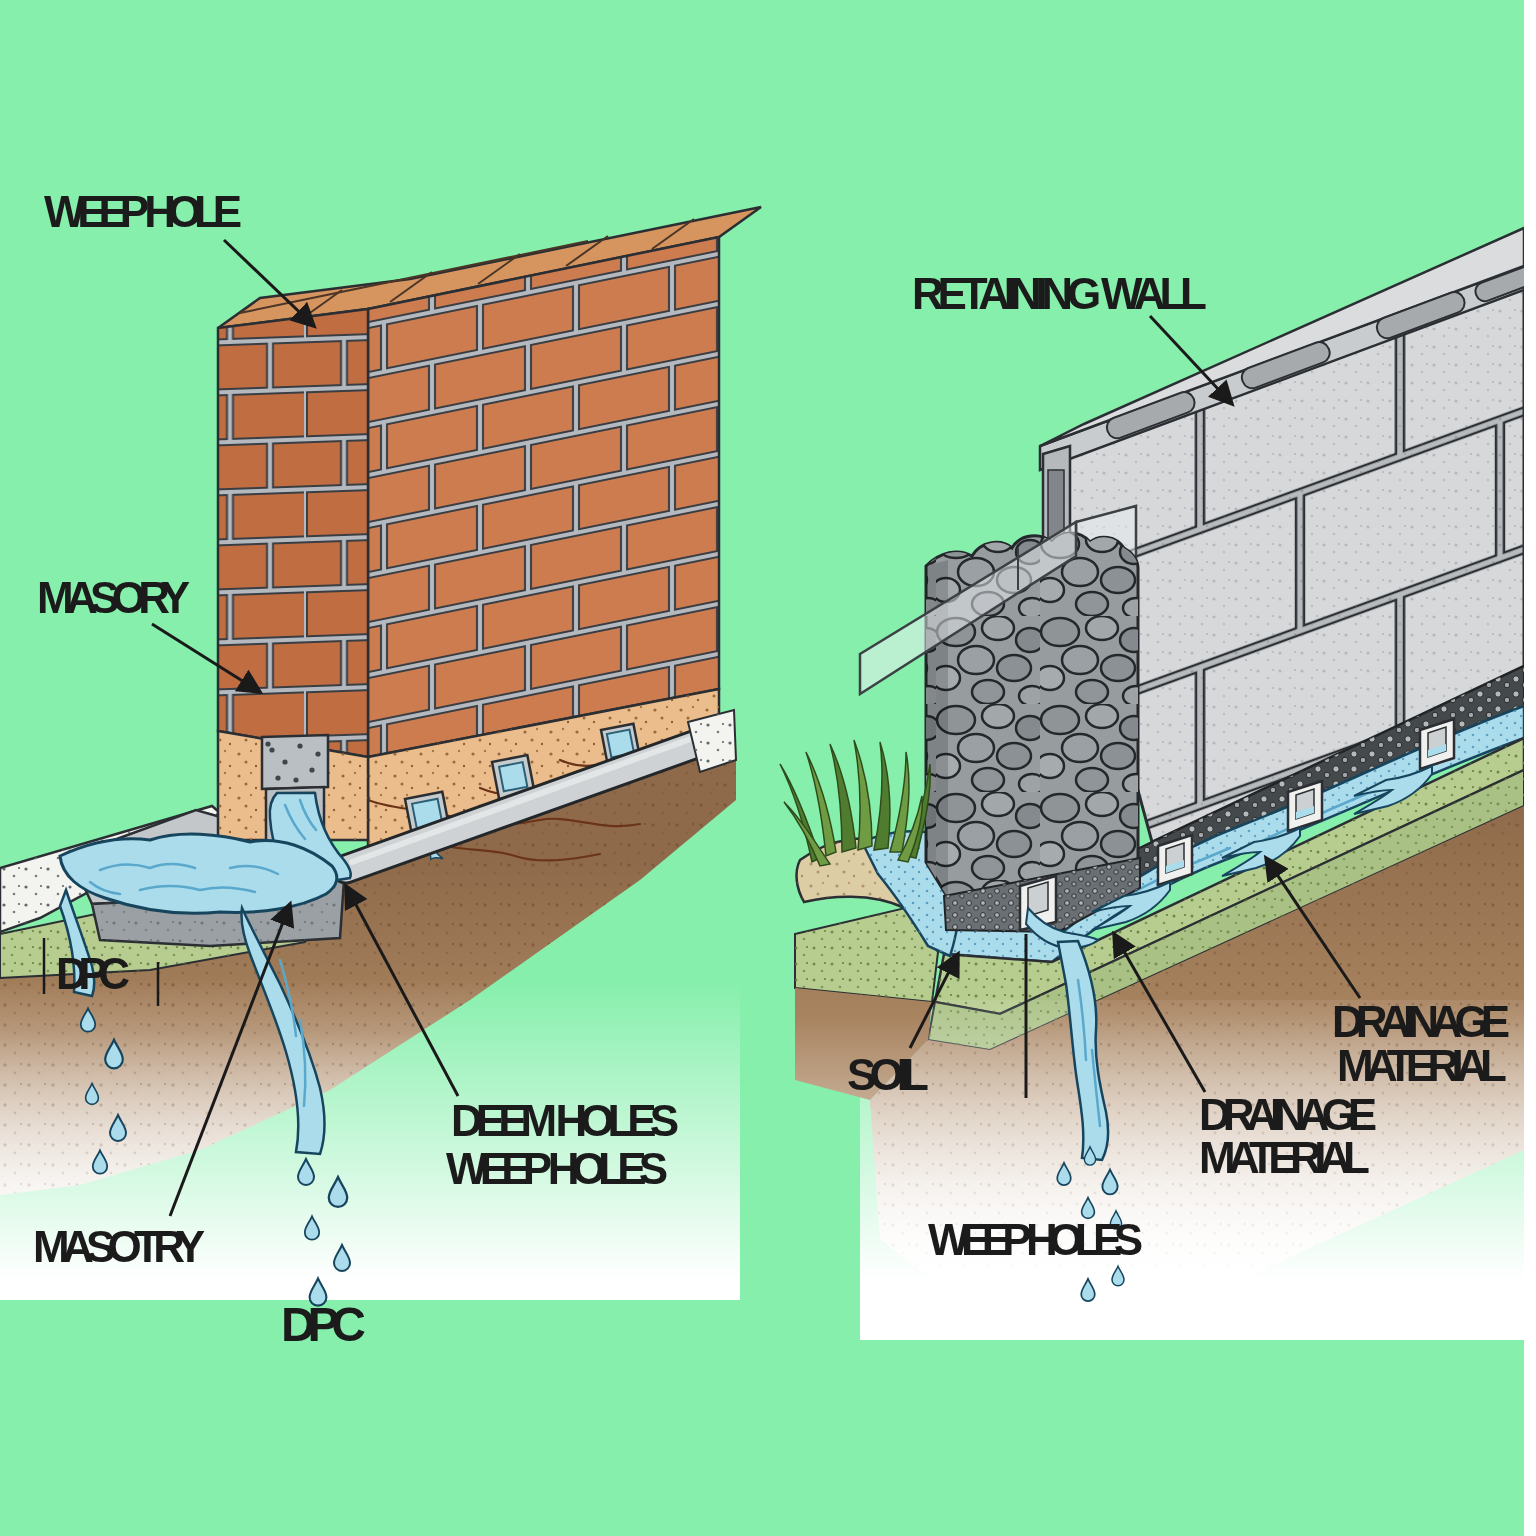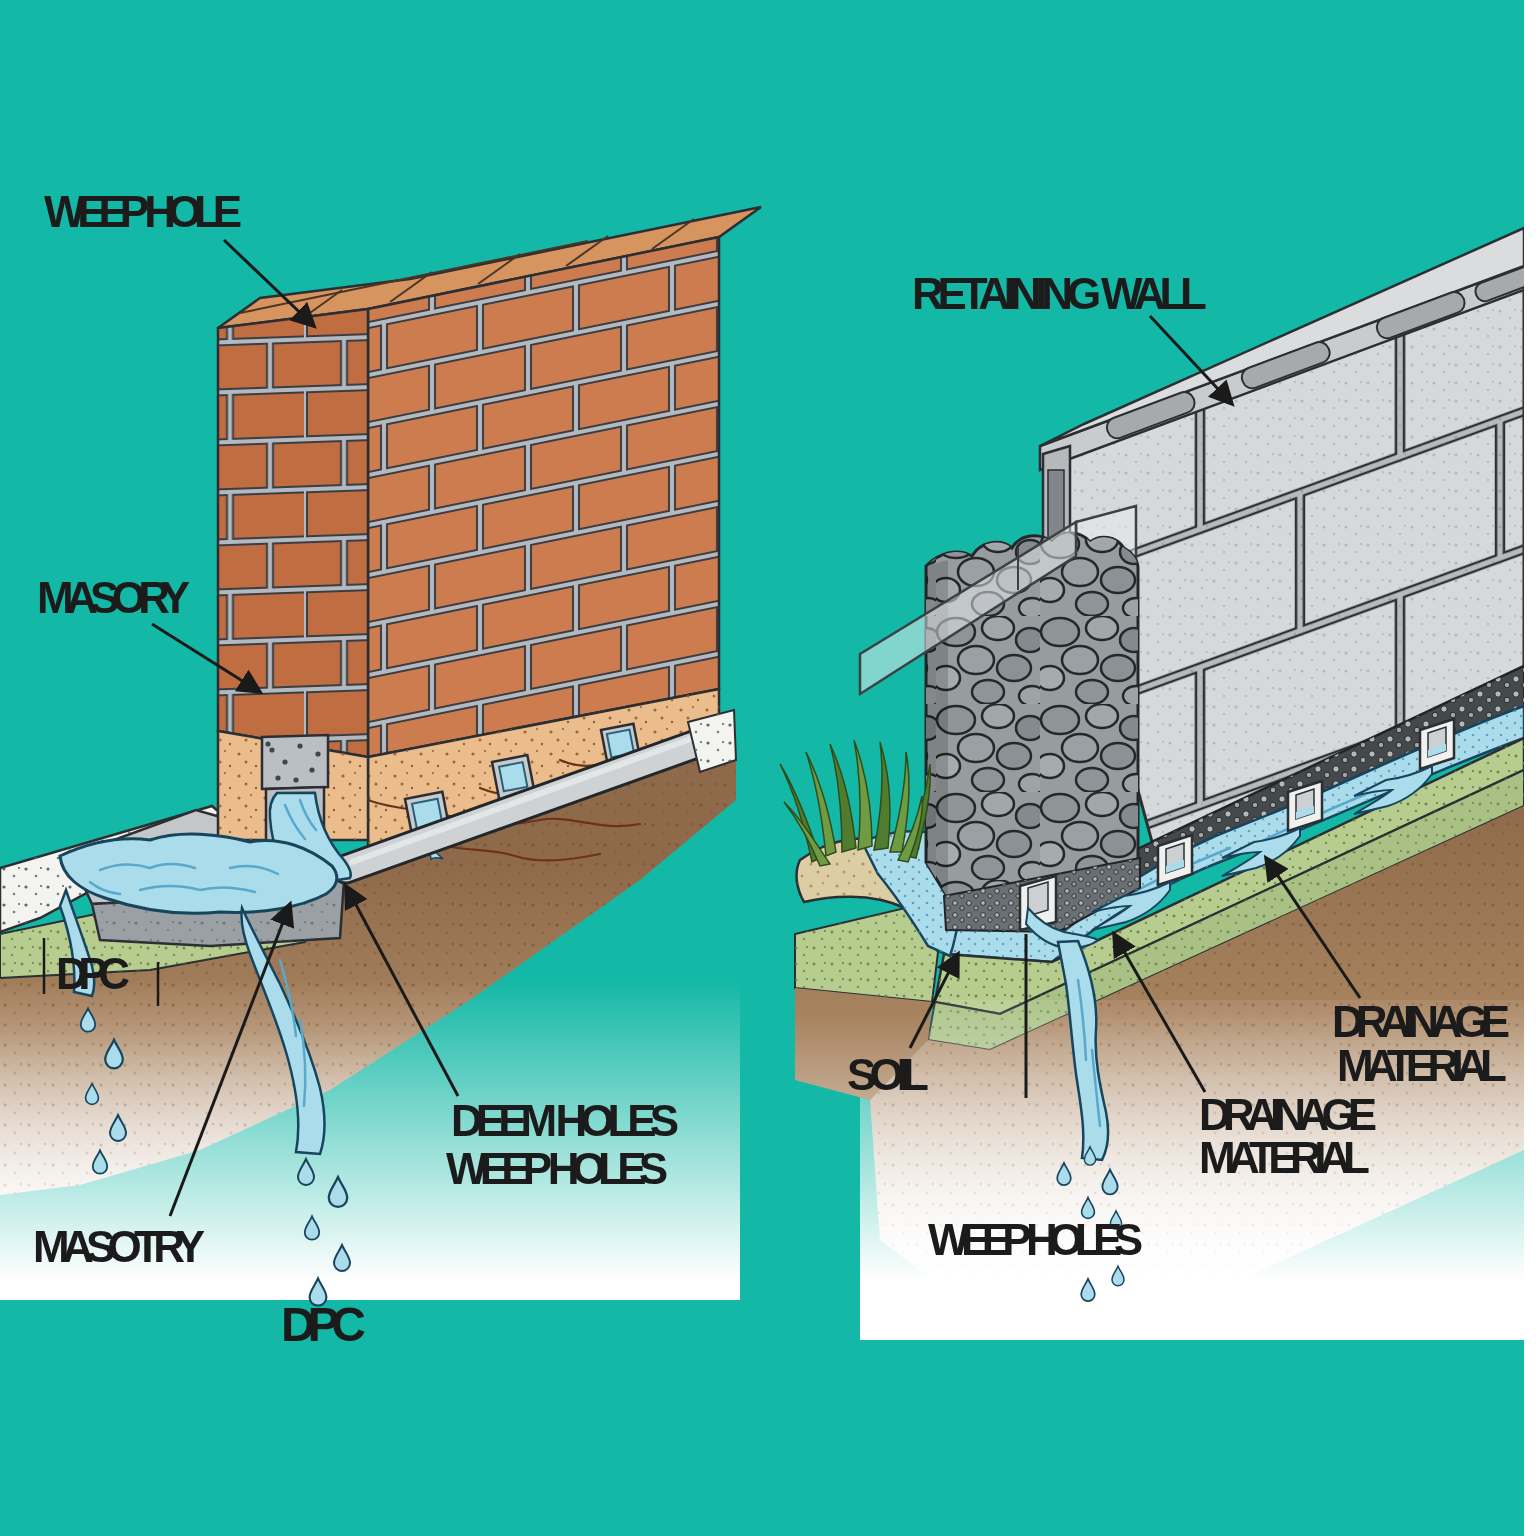--- a/index.html
+++ b/index.html
@@ -1,16 +1,16 @@
 <!DOCTYPE html>
 <html><head>
 <meta charset="utf-8">
 <style>
   html,body{margin:0;padding:0;background:#ffffff;}
-  .stage{width:1536px;height:1536px;position:relative;background:#14b8a6;overflow:hidden;}
+  .stage{width:1536px;height:1536px;position:relative;background:#86efac;overflow:hidden;}
   svg{display:block;}
   .lbl{font-family:"Liberation Sans","DejaVu Sans",sans-serif;font-weight:700;fill:#1b1b1b;}
   .leader{stroke:#1a1a1a;stroke-width:3;fill:none;}
   .tick{stroke:#1a1a1a;stroke-width:2.5;fill:none;}
   .waterline{stroke:#5aa8cc;stroke-width:2.5;fill:none;stroke-linecap:round;}
   .crack{stroke:#6b3418;stroke-width:2.2;fill:none;stroke-linecap:round;}
 </style>
 </head>
 <body>
 

